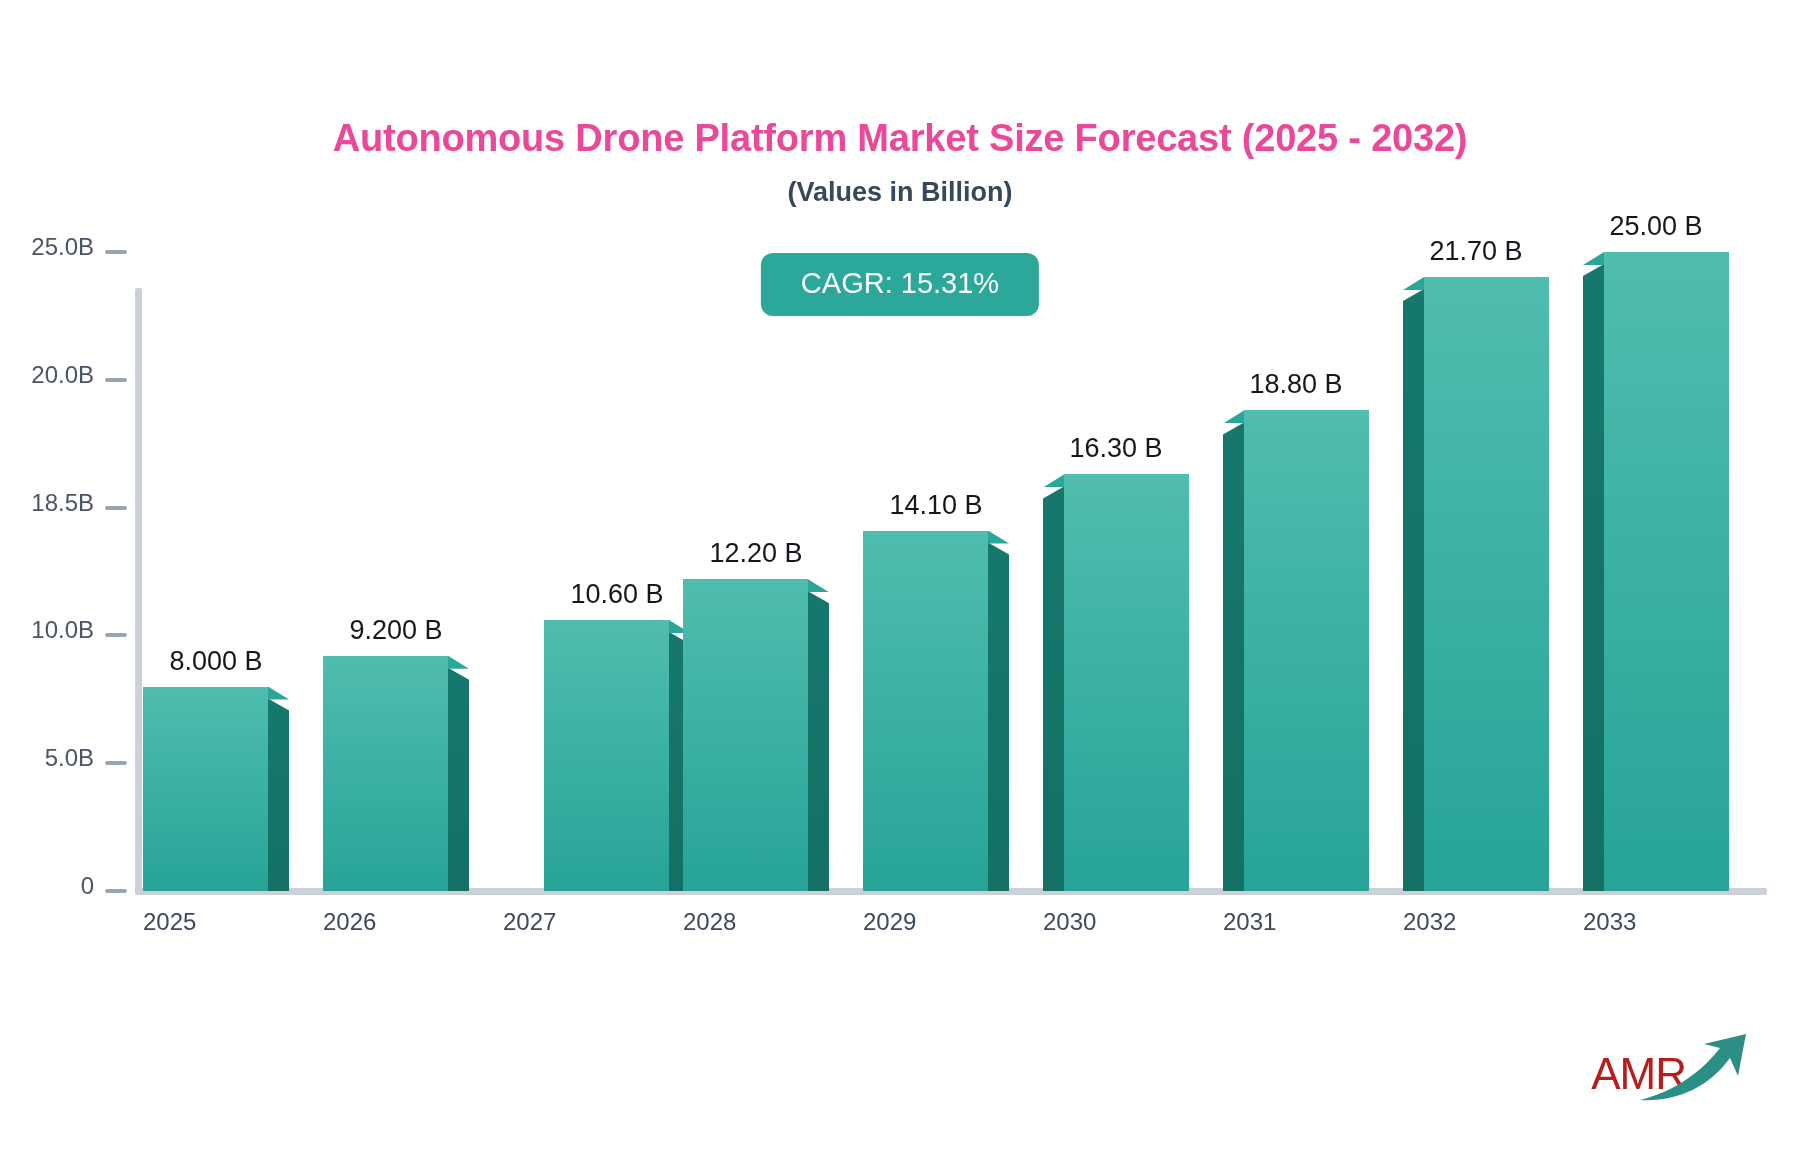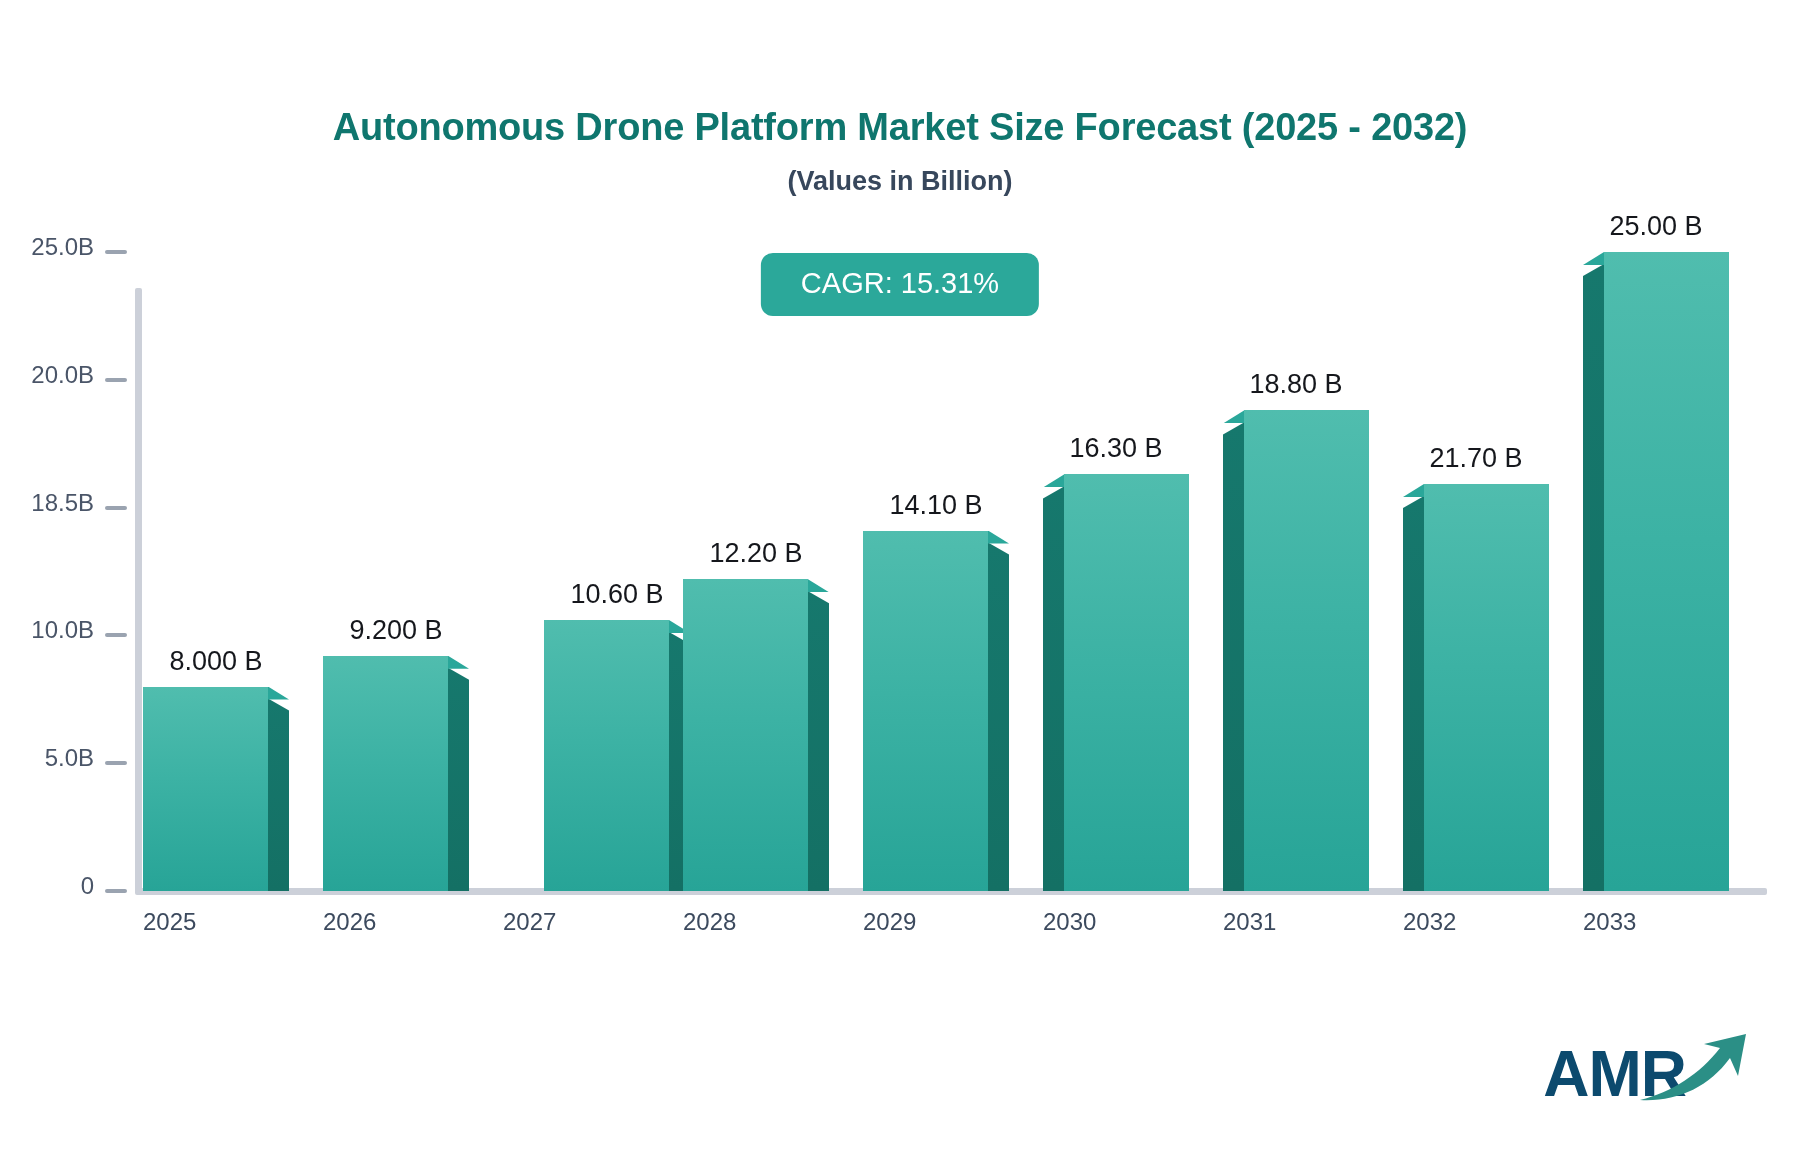--- a/index.html
+++ b/index.html
@@ -26,24 +26,24 @@
   .title-block {
     position: absolute;
     left: 0;
     right: 0;
     top: 106px;
     text-align: center;
   }
   .chart-title {
     font-size: 38px;
     font-weight: bold;
-    color: #0f766e;
+    color: #ec4899;
     letter-spacing: -0.2px;
     line-height: 1.15;
-    margin: 0;
+    margin: 11px;
   }
   .chart-subtitle {
     margin: 16px 0 12px 0;
     font-size: 27px;
     font-weight: bold;
     color: #37475c;
     line-height: 1.15;
   }
 
   
@@ -216,23 +216,23 @@
 
   
   .logo {
     position: absolute;
     right: 46px;
     bottom: 38px;
     display: flex;
     align-items: center;
   }
   .logo-text {
-    font-size: 64px;
-    font-weight: bold;
-    color: #0c4a6e;
+    font-size: 44px;
+    font-weight: normal;
+    color: #b91c1c;
     letter-spacing: -1px;
     line-height: 1;
   }
   .logo-arrow {
     margin-left: -52px;
     margin-bottom: 6px;
   }
 </style>
 </head>
 <body>
@@ -326,21 +326,21 @@
         </div>
         <div class="bar-slot">
           <div class="bar-3d left" style="height: 480.528px;">
             <div class="bar-face"></div>
             <div class="bar-side"></div>
             <div class="bar-side-top"></div>
             <div class="bar-value">18.80 B</div>
           </div>
         </div>
         <div class="bar-slot">
-          <div class="bar-3d left" style="height: 407px;">
+          <div class="bar-3d left" style="height: 614px;">
             <div class="bar-face"></div>
             <div class="bar-side"></div>
             <div class="bar-side-top"></div>
             <div class="bar-value">21.70 B</div>
           </div>
         </div>
         <div class="bar-slot">
           <div class="bar-3d left" style="height: 639px;">
             <div class="bar-face"></div>
             <div class="bar-side"></div>

